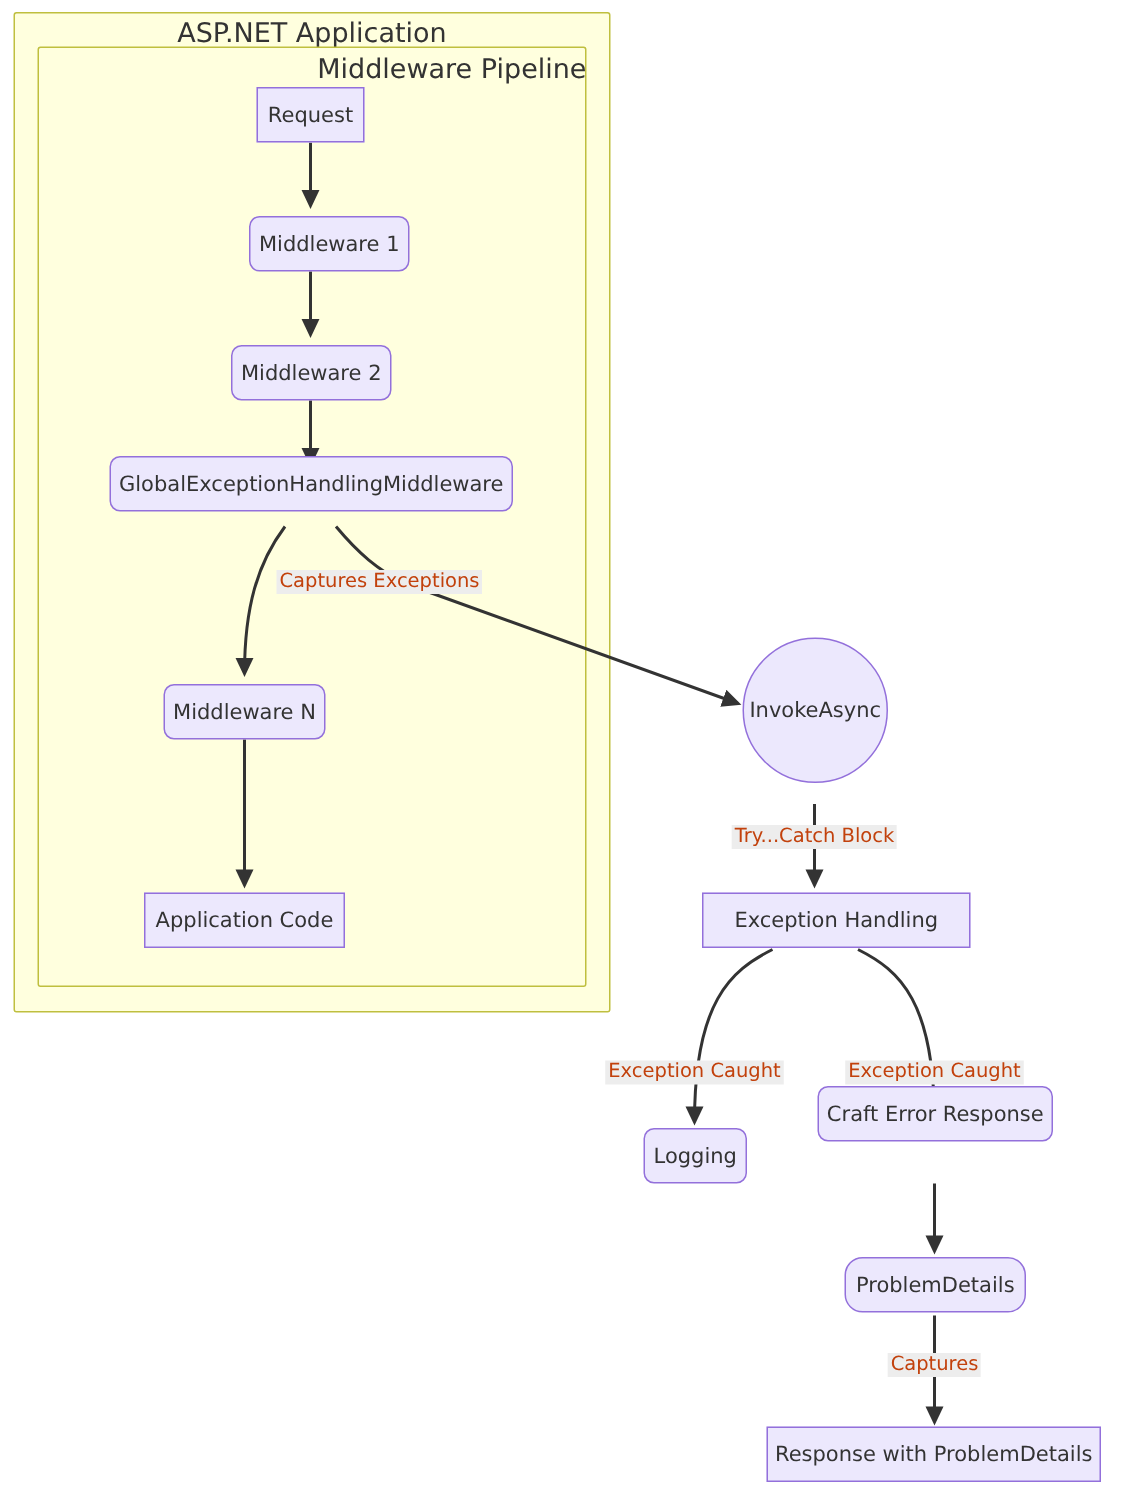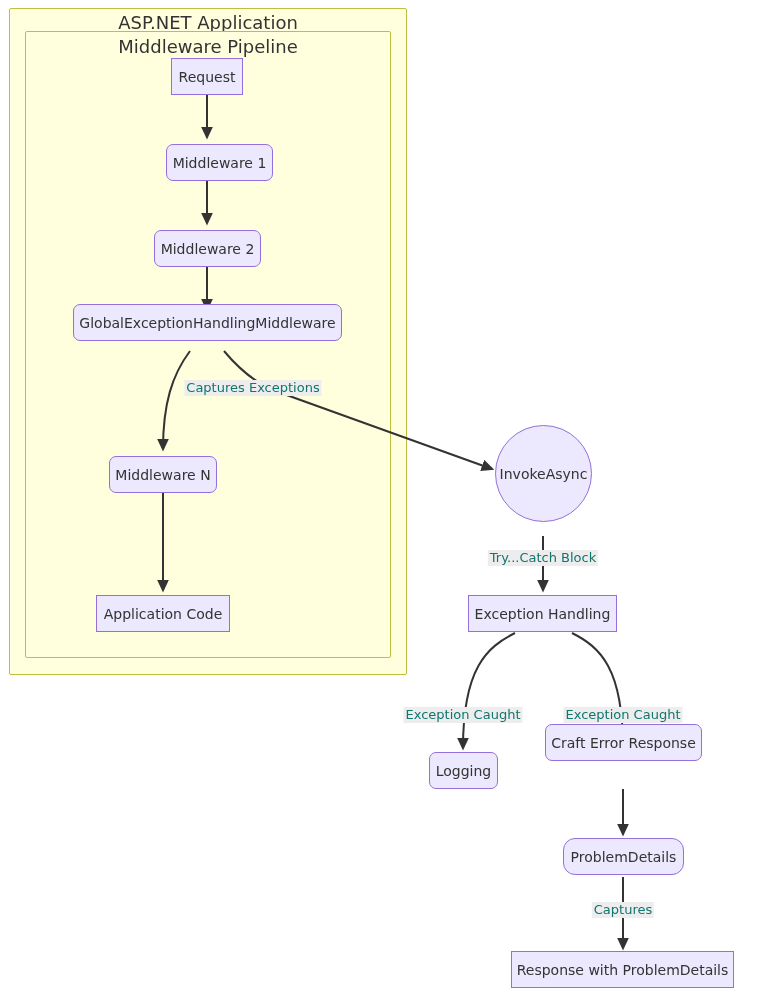--- a/index.html
+++ b/index.html
@@ -59,39 +59,39 @@
   .node.rounded { border-radius: 7px; }
   .node.square  { border-radius: 0px; }
   .node.circle  {
     border-radius: 50%;
     background: #ECE8FD;
     border: 1px solid #9370DB;
   }
   .edge-label {
     position: absolute;
     font-size: 13px;
-    color: #0f766e;
+    color: #c2410c;
     background: #EDEDED;
     padding: 1px 2px;
     white-space: nowrap;
     line-height: 1.1;
     transform: translateX(-50%);
     text-align: center;
   }
 </style>
 </head>
 <body>
 
 <div id="diagram-root">
 
   <div class="cluster" style="left:9px; top:8px; width:398px; height:667px;"></div>
   <div class="cluster-label" style="left:9px; top:12px; width:398px;">ASP.NET Application</div>
 
   <div class="cluster" style="left:25px; top:31px; width:366px; height:627px;"></div>
-  <div class="cluster-label" style="left:25px; top:36px; width:366px;">Middleware Pipeline</div>
+  <div class="cluster-label" style="left:25px; top:36px; width:366px;text-align:right;">Middleware Pipeline</div>
 
   <svg class="edge-layer" viewBox="0 0 759 993" xmlns="http://www.w3.org/2000/svg">
     <defs>
       <marker id="arrowhead" markerWidth="8" markerHeight="8" refX="5.2" refY="3" orient="auto" markerUnits="strokeWidth">
         <path d="M0,0 L6.4,3 L0,6 z" fill="#333333"></path>
       </marker>
     </defs>
     <g fill="none" stroke="#333333" stroke-width="2" marker-end="url(#arrowhead)">
 
       <path d="M207,95 L207,137"></path>
@@ -139,21 +139,21 @@
   </div>
 
   <div class="node square" style="left:96px; top:595px; width:134px; height:37px;">
     <span>Application Code</span>
   </div>
 
   <div class="node circle" style="left:495px; top:425px; width:97px; height:97px;">
     <span>InvokeAsync</span>
   </div>
 
-  <div class="node square" style="left:468px; top:595px; width:149px; height:37px;">
+  <div class="node square" style="left:468px; top:595px; width:179px; height:37px;">
     <span>Exception Handling</span>
   </div>
 
   <div class="node rounded" style="left:429px; top:752px; width:69px; height:37px;">
     <span>Logging</span>
   </div>
 
   <div class="node rounded" style="left:545px; top:724px; width:157px; height:37px;">
     <span>Craft Error Response</span>
   </div>

